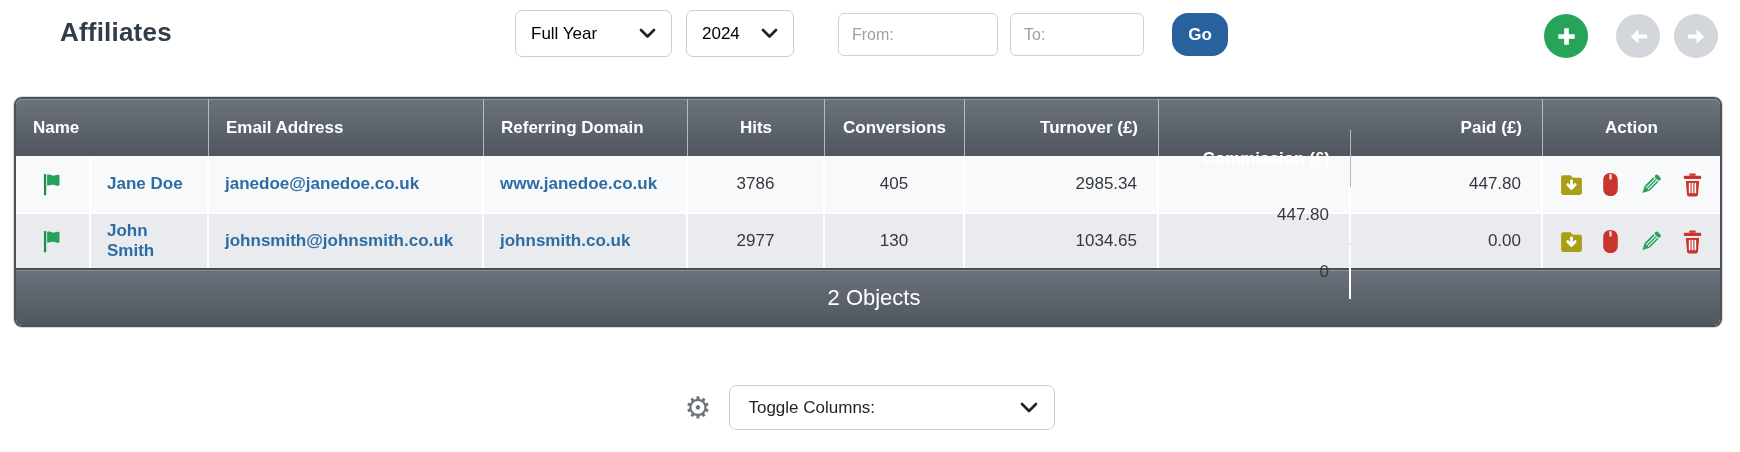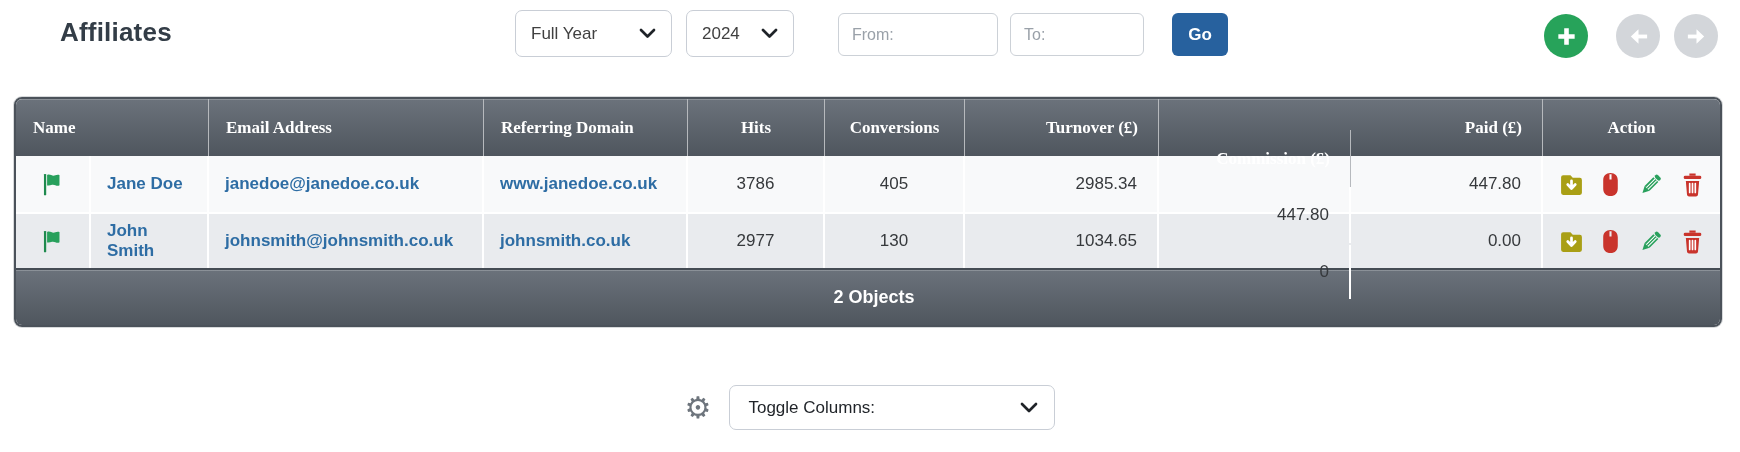--- a/index.html
+++ b/index.html
@@ -9,37 +9,37 @@
   
   .topbar { position: relative; height: 70px; }
   .page-title {
     position: absolute; left: 18px; top: 17px;
     font-size: 26px; font-weight: 700; color: #333d47; letter-spacing: .2px; margin-left: 42px;
   }
   .sel {
     position: absolute; top: 10px; height: 47px;
     display: flex; align-items: center; justify-content: space-between;
     border: 1px solid #c9ced6; border-radius: 7px; background: #fff;
-    padding: 8px 15px; font-size: 17px; color: #404040; cursor: pointer;
+    padding: 8px 15px; font-size: 17px; color: #000000; cursor: pointer;
   }
   .sel-period { left: 515px; width: 157px; }
   .sel-year   { left: 686px; width: 108px; }
   .sel .chev { margin-left: 14px; display: flex; }
   .txt {
     position: absolute; top: 13px; height: 43px;
     border: 1px solid #ccd1d7; border-radius: 6px; padding: 0 13px;
     font-size: 16px; color: #333; font-family: "Liberation Sans", sans-serif;
     outline: none; background: #fff;
   }
   .txt::placeholder { color: #9aa1a9; }
   .txt-from { left: 838px; width: 160px; }
   .txt-to   { left: 1010px; width: 134px; }
   .go-btn {
     position: absolute; left: 1172px; top: 13px; width: 56px; height: 43px;
-    background: #27619e; border: none; border-radius: 6px;
+    background: #27619e; border: none; border-radius: 16px;
     color: #fff; font-weight: 700; font-size: 17px; cursor: pointer;
     font-family: "Liberation Sans", sans-serif;
   }
   .circle-btn {
     position: absolute; top: 14px; width: 44px; height: 44px; border-radius: 50%;
     display: flex; align-items: center; justify-content: center; cursor: pointer; border: none;
   }
   .circle-add  { left: 1544px; background: #27a35a; }
   .circle-prev { left: 1616px; background: #d3d6da; }
   .circle-next { left: 1674px; background: #d3d6da; }
@@ -51,21 +51,21 @@
     box-shadow: 0 0 0 1px #d7d9db;
   }
   .thead {
     display: flex; height: 57px;
     background: linear-gradient(#6b727b, #4f565e);
     box-shadow: inset 0 1px 0 rgba(255,255,255,.22);
   }
   .hcell {
     display: flex; align-items: center; padding: 0 17px;
     color: #fff; font-weight: 700; font-size: 17px;
-    border-right: 1px solid #b6b9bd; height: 100%; font-family: Liberation Serif, serif;
+    border-right: 1px solid #b6b9bd; height: 100%;
   }
   .hcell:last-child { border-right: none; }
   .row { display: flex; height: 56px; background: #f8f9fa; }
   .row-alt { background: #e9ebee; border-top: 2px solid #ffffff; }
   .cell {
     display: flex; align-items: center; padding: 0 16px;
     font-size: 17px; color: #36393c; border-right: 2px solid #ffffff; height: 100%;
   }
   .cell:last-child { border-right: none; }
   .c { justify-content: center; }
@@ -82,21 +82,21 @@
   .w-paid { width: 192px; }
   .w-action { flex: 1; }
   .link { color: #2e6da4; font-weight: 700; text-decoration: none; cursor: pointer; }
   .actions { display: flex; align-items: center; justify-content: center; gap: 17px; }
   .icon-btn { background: none; border: none; padding: 0; cursor: pointer; display: flex; align-items: center; }
   .tfoot {
     display: flex; align-items: center; justify-content: center; height: 57px;
     background: linear-gradient(#6b727b, #4f565e);
     border-top: 2px solid #454c54;
     box-shadow: inset 0 1px 0 rgba(255,255,255,.22);
-    color: #fff; font-weight: 700; font-size: 18px; padding-left: 12px;
+    color: #fff; font-weight: 400; font-size: 22px; padding-left: 12px;
   }
 
   
   .toggle-area {
     position: absolute; left: 0; right: 0; top: 385px;
     display: flex; align-items: center; justify-content: center; gap: 18px;
   }
   .gear { font-size: 30px; color: #6e757d; line-height: 1; cursor: pointer;
           font-family: "DejaVu Sans", sans-serif; }
   .toggle-select {

